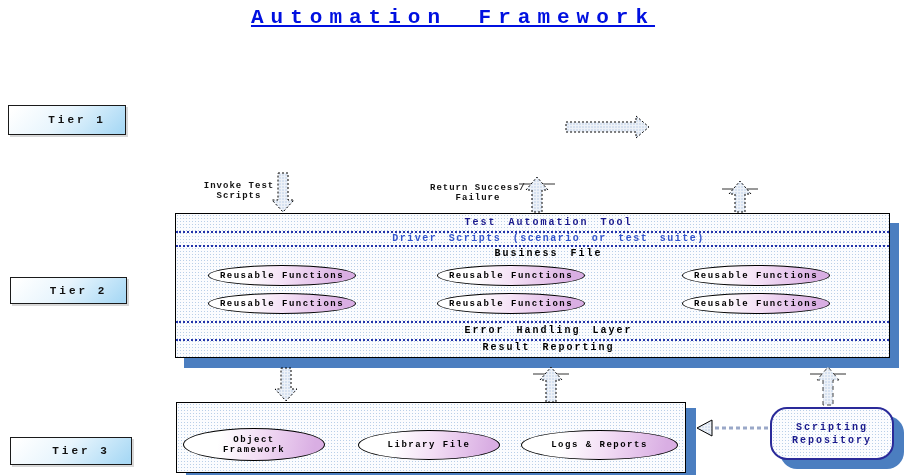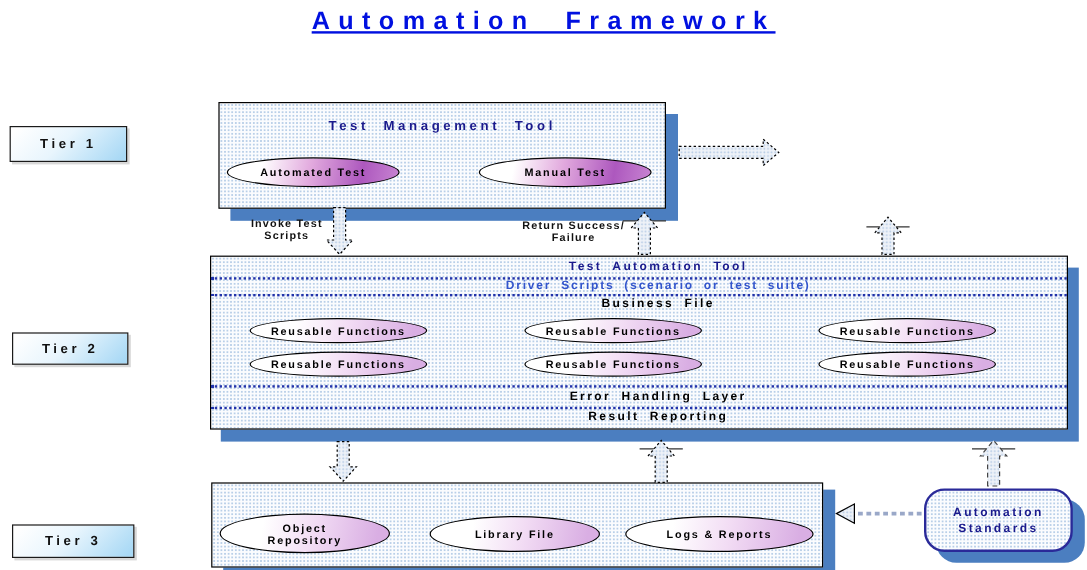--- a/index.html
+++ b/index.html
@@ -1,36 +1,37 @@
 <!DOCTYPE html>
 <html><head>
 <meta charset="utf-8">
 <style>
   html,body{margin:0;padding:0;background:#fff;}
   #canvas{
     position:relative;width:906px;height:475px;overflow:hidden;background:#ffffff;
-    font-family:Liberation Sans, sans-serif;
+    font-family:Liberation Mono, monospace;
   }
   
   .dotbg{
     background-color:#fbfcfe;
     background-image:radial-gradient(circle,#b9cfe8 0.8px,rgba(0,0,0,0) 0.9px);
     background-size:3px 3px;
   }
   .page-title{
     position:absolute;top:6px;left:0;width:100%;text-align:center;
     font-size:21px;font-weight:bold;color:#0010e0;
     letter-spacing:7px;word-spacing:12px;text-decoration:underline;
   }
   .tierbox{
     position:absolute;border:1px solid #1a1a1a;
     background:linear-gradient(135deg,#ffffff 5%,#e8f5fd 45%,#a9d9f5 95%);
     display:flex;align-items:center;justify-content:center;
     font-size:11px;font-weight:bold;color:#111;letter-spacing:3px;
     box-shadow:2px 2px 0 #d8d8d8;
+    padding-left:20px;
   }
   .bigbox{position:absolute;border:1.5px solid #000;}
   .navybox{position:absolute;border:2px solid #2a2a99;}
   .shadow-tmt{box-shadow:10px 10px 0 #4b7ec0;}
   .shadow-aut{box-shadow:13px 11px 0 #4b7ec0;}
   .shadow-t2{box-shadow:9px 10px 0 #4b7ec0;}
   .shadow-fs{box-shadow:10px 6px 0 #4b7ec0;}
   .shadow-ss{box-shadow:10px 9px 0 #4b7ec0;}
   .boxtitle{
     position:absolute;left:0;width:100%;text-align:center;
@@ -69,29 +70,20 @@
   <div class="tierbox" style="left:8px;top:105px;width:96px;height:28px;">
     <span>Tier 1</span>
   </div>
   <div class="tierbox" style="left:10px;top:277px;width:95px;height:25px;">
     <span>Tier 2</span>
   </div>
   <div class="tierbox" style="left:10px;top:437px;width:100px;height:26px;">
     <span>Tier 3</span>
   </div>
 
-  <div class="bigbox dotbg shadow-tmt" style="left:182px;top:85px;width:371px;height:87px;">
-    <div class="boxtitle" style="top:13px;">Test Management Tool</div>
-    <div class="ellipse ellipse-strong" style="left:6px;top:45px;width:142px;height:23px;">
-      <span>Automated Test</span>
-    </div>
-    <div class="ellipse ellipse-strong" style="left:216px;top:45px;width:142px;height:23px;">
-      <span>Manual Test</span>
-    </div>
-  </div>
 
 
   <div class="conlabel" style="left:198px;top:181px;width:82px;">
     <div>Invoke Test</div>
     <div>Scripts</div>
   </div>
   <div class="conlabel" style="left:426px;top:183px;width:104px;">
     <div>Return Success/</div>
     <div>Failure</div>
   </div>
@@ -123,32 +115,32 @@
     </div>
 
     <div class="sep" style="top:107px;"></div>
     <div class="t2text" style="top:111px;">Error Handling Layer</div>
     <div class="sep" style="top:125px;"></div>
     <div class="t2text" style="top:128px;">Result Reporting</div>
   </div>
 
   <div class="bigbox dotbg shadow-fs" style="left:176px;top:402px;width:508px;height:69px;">
     <div class="ellipse ellipse-light" style="left:6px;top:25px;width:140px;height:31px;">
-      <span style="display:inline-block;width:90px;">Object Repository</span>
+      <span style="display:inline-block;width:90px;">Object Framework</span>
     </div>
     <div class="ellipse ellipse-light" style="left:181px;top:27px;width:140px;height:28px;">
       <span>Library File</span>
     </div>
     <div class="ellipse ellipse-light" style="left:344px;top:27px;width:155px;height:28px;">
       <span>Logs &amp; Reports</span>
     </div>
   </div>
 
   <div class="navybox dotbg ssbox shadow-ss" style="left:770px;top:407px;width:120px;height:49px;">
-    <span style="display:inline-block;width:90px;">Automation Standards</span>
+    <span style="display:inline-block;width:90px;">Scripting Repository</span>
   </div>
 
   <svg width="906" height="475" viewBox="0 0 906 475">
     <defs>
       <pattern id="dots" width="3" height="3" patternUnits="userSpaceOnUse">
         <rect width="3" height="3" fill="#eef2f8"></rect>
         <circle cx="1" cy="1" r="0.8" fill="#b9cde6"></circle>
       </pattern>
     </defs>
 

